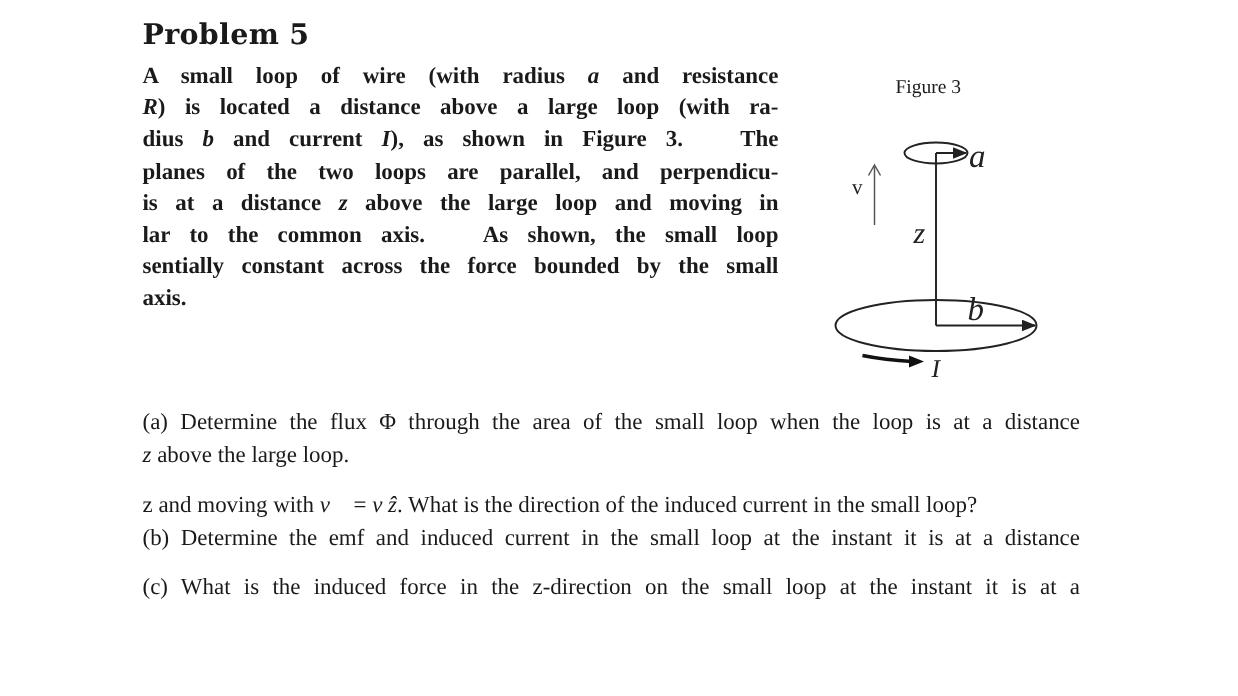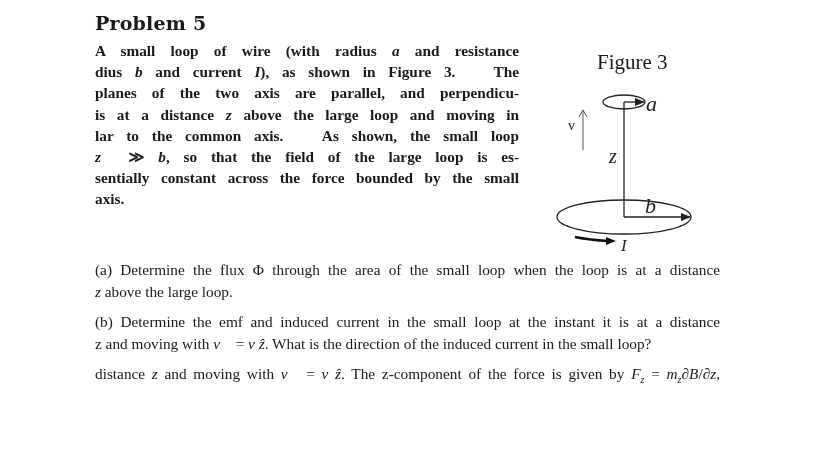--- a/index.html
+++ b/index.html
@@ -54,38 +54,38 @@
     .questions {
       position: absolute;
       left: 95px;
       top: 259px;
       width: 625px;
       font-family: "Liberation Serif", serif;
       font-size: 15.3px;
       line-height: 21.5px;
     }
     .q {
-      margin: 0 0 9px 0;
+      margin: 12px 0 9px 0;
     }
     .q .line {
       display: block;
       white-space: nowrap;
       text-align: justify;
       text-align-last: justify;
       height: 21.5px;
     }
     .q .line.last {
       text-align-last: left;
     }
     .figure-caption {
       position: absolute;
       left: 597px;
       top: 50px;
       font-family: "Liberation Serif", serif;
-      font-size: 21px;
+      font-size: 13px;
     }
     .figure {
       position: absolute;
       left: 0; top: 0;
       width: 825px; height: 464px;
       pointer-events: none;
     }
     .fig-label {
       position: absolute;
       font-family: "Liberation Serif", serif;
@@ -96,40 +96,40 @@
   </style>
 </head>
 <body>
 
 <div class="page">
 
   <div class="title">Problem 5</div>
 
   <div class="intro">
     <span class="line">A small loop of wire (with radius <i>a</i> and resistance</span>
+    <span class="line"><i>R</i>) is located a distance above a large loop (with ra-</span>
     <span class="line">dius <i>b</i> and current <i>I</i>), as shown in Figure 3. &nbsp;&nbsp;The</span>
-    <span class="line">planes of the two axis are parallel, and perpendicu-</span>
+    <span class="line">planes of the two loops are parallel, and perpendicu-</span>
     <span class="line">is at a distance <i>z</i> above the large loop and moving in</span>
     <span class="line">lar to the common axis. &nbsp;&nbsp;As shown, the small loop</span>
-    <span class="line"><i>z</i> &nbsp;≫ <i>b</i>, so that the field of the large loop is es-</span>
     <span class="line">sentially constant across the force bounded by the small</span>
     <span class="line last">axis.</span>
   </div>
 
   <div class="questions">
     <div class="q">
       <span class="line">(a) Determine the flux Φ through the area of the small loop when the loop is at a distance</span>
       <span class="line last"><i>z</i> above the large loop.</span>
     </div>
     <div class="q">
+      <span class="line last">z and moving with <i>v⃗</i> = <i>v</i> <i>ẑ</i>. What is the direction of the induced current in the small loop?</span>
       <span class="line">(b) Determine the emf and induced current in the small loop at the instant it is at a distance</span>
-      <span class="line last">z and moving with <i>v⃗</i> = <i>v</i> <i>ẑ</i>. What is the direction of the induced current in the small loop?</span>
     </div>
     <div class="q">
-      <span class="line">distance <i>z</i> and moving with <i>v⃗</i> = <i>v</i> <i>ẑ</i>. The z-component of the force is given by <i>F<sub style="font-size:10px">z</sub></i> = <i>m<sub style="font-size:10px">z</sub></i>∂<i>B</i>/∂<i>z</i>,</span>
+      <span class="line">(c) What is the induced force in the z-direction on the small loop at the instant it is at a</span>
     </div>
   </div>
 
   <div class="figure-caption">Figure 3</div>
 
   <div class="figure">
     <svg width="825" height="464" viewBox="0 0 825 464">
       <defs>
         <marker id="arrowhead" markerWidth="10" markerHeight="8" refX="9" refY="4" orient="auto" markerUnits="userSpaceOnUse">
           <path d="M0,0 L10,4 L0,8 Z" fill="#222"></path>

